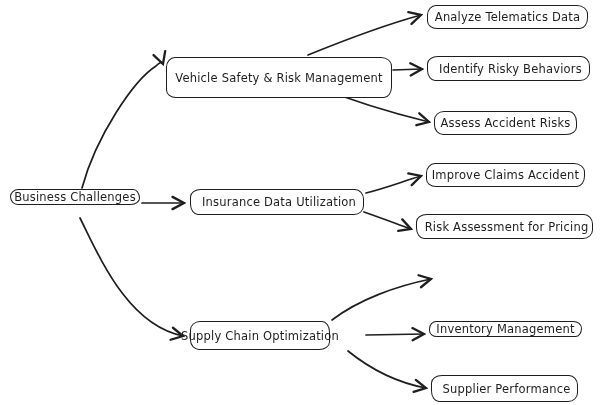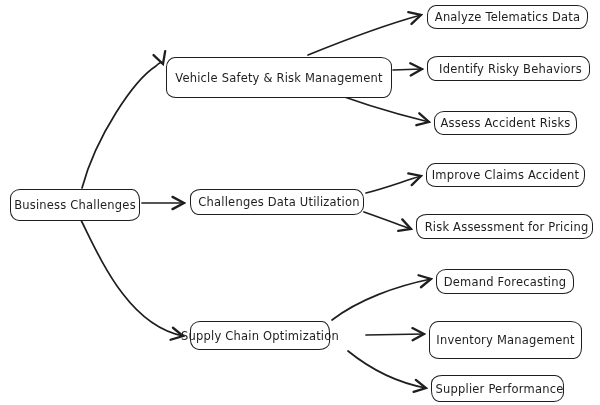--- a/index.html
+++ b/index.html
@@ -38,32 +38,32 @@
     letter-spacing: 0.2px;
     white-space: nowrap;
     text-align: center;
     padding: 0 4px;
   }
   
   .r1 { border-radius: 10px 8px 11px 9px / 9px 11px 8px 10px; }
   .r2 { border-radius: 9px 11px 8px 10px / 10px 9px 11px 8px; }
   .r3 { border-radius: 11px 9px 10px 8px / 8px 10px 9px 11px; padding-left: 8px; }
 
-  .n-root      { left: 10px;  top: 189px; width: 130px; height: 32px; }
+  .n-root      { left: 10px;  top: 189px; width: 130px; height: 16px; }
   .n-vehicle   { left: 166px; top: 57px;  width: 226px; height: 41px; }
   .n-insurance { left: 190px; top: 189px; width: 174px; height: 26px; }
   .n-supply    { left: 190px; top: 321px; width: 140px; height: 29px; }
   .n-analyze   { left: 427px; top: 5px;   width: 161px; height: 24px; }
   .n-identify  { left: 427px; top: 56px;  width: 163px; height: 25px; }
   .n-assess    { left: 434px; top: 111px; width: 143px; height: 24px; }
   .n-improve   { left: 426px; top: 163px; width: 159px; height: 24px; }
   .n-riskprice { left: 416px; top: 214px; width: 177px; height: 25px; }
   .n-demand    { left: 436px; top: 269px; width: 138px; height: 25px; }
-  .n-inventory { left: 429px; top: 321px; width: 153px; height: 38px; }
-  .n-supplier  { left: 431px; top: 375px; width: 133px; height: 27px; }
+  .n-inventory { left: 429px; top: 321px; width: 153px; height: 16px; }
+  .n-supplier  { left: 431px; top: 375px; width: 147px; height: 27px; }
 </style>
 </head>
 <body>
 
 <div class="canvas">
 
   <svg class="edges" viewBox="0 0 600 405" xmlns="http://www.w3.org/2000/svg">
     <defs>
       <marker id="arrow" viewBox="0 0 10 10" refX="8.5" refY="5" markerWidth="9" markerHeight="9" orient="auto-start-reverse">
         <path d="M1,1 L8.5,5 L1,9" fill="none" stroke="#1e1e1e" stroke-width="1.5" stroke-linecap="round"></path>
@@ -78,27 +78,26 @@
     <path class="edge" d="M 366 193 C 386 188, 404 181, 421 176" marker-end="url(#arrow)"></path>
     <path class="edge" d="M 364 212 C 384 219, 397 224, 411 229" marker-end="url(#arrow)"></path>
     <path class="edge" d="M 332 320 C 358 300, 396 286, 431 279" marker-end="url(#arrow)"></path>
     <path class="edge" d="M 366 335 L 424 334" marker-end="url(#arrow)"></path>
     <path class="edge" d="M 348 351 C 374 372, 399 383, 426 388" marker-end="url(#arrow)"></path>
   </svg>
 
   <div class="node n-root r1">Business Challenges</div>
 
   <div class="node n-vehicle r2">Vehicle Safety &amp; Risk Management</div>
-  <div class="node n-insurance r3">Challenges Data Utilization</div>
+  <div class="node n-insurance r3">Insurance Data Utilization</div>
   <div class="node n-supply r1">Supply Chain Optimization</div>
 
   <div class="node n-analyze r2">Analyze Telematics Data</div>
   <div class="node n-identify r3">Identify Risky Behaviors</div>
   <div class="node n-assess r1">Assess Accident Risks</div>
 
   <div class="node n-improve r2">Improve Claims Accident</div>
   <div class="node n-riskprice r3">Risk Assessment for Pricing</div>
 
-  <div class="node n-demand r1">Demand Forecasting</div>
   <div class="node n-inventory r2">Inventory Management</div>
   <div class="node n-supplier r3">Supplier Performance</div>
 
 </div>
 
 </body></html>

